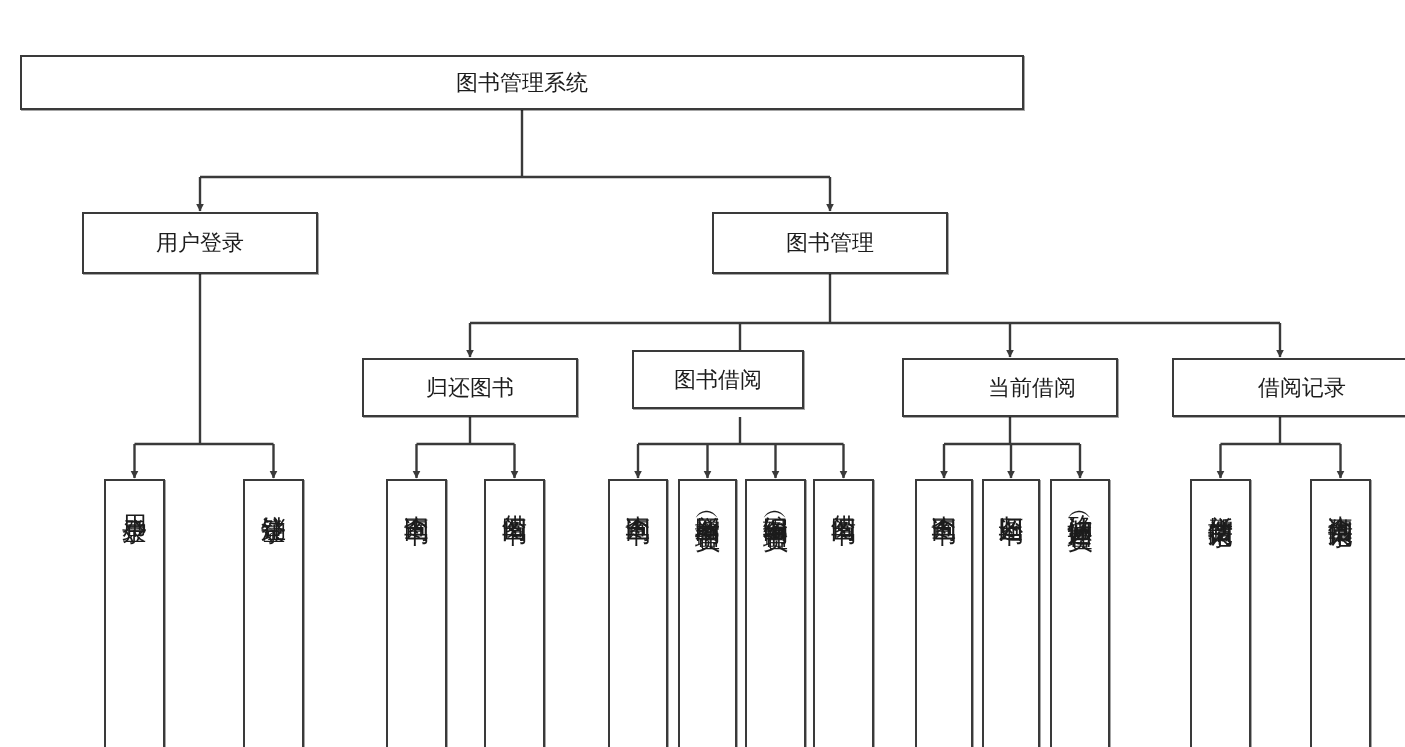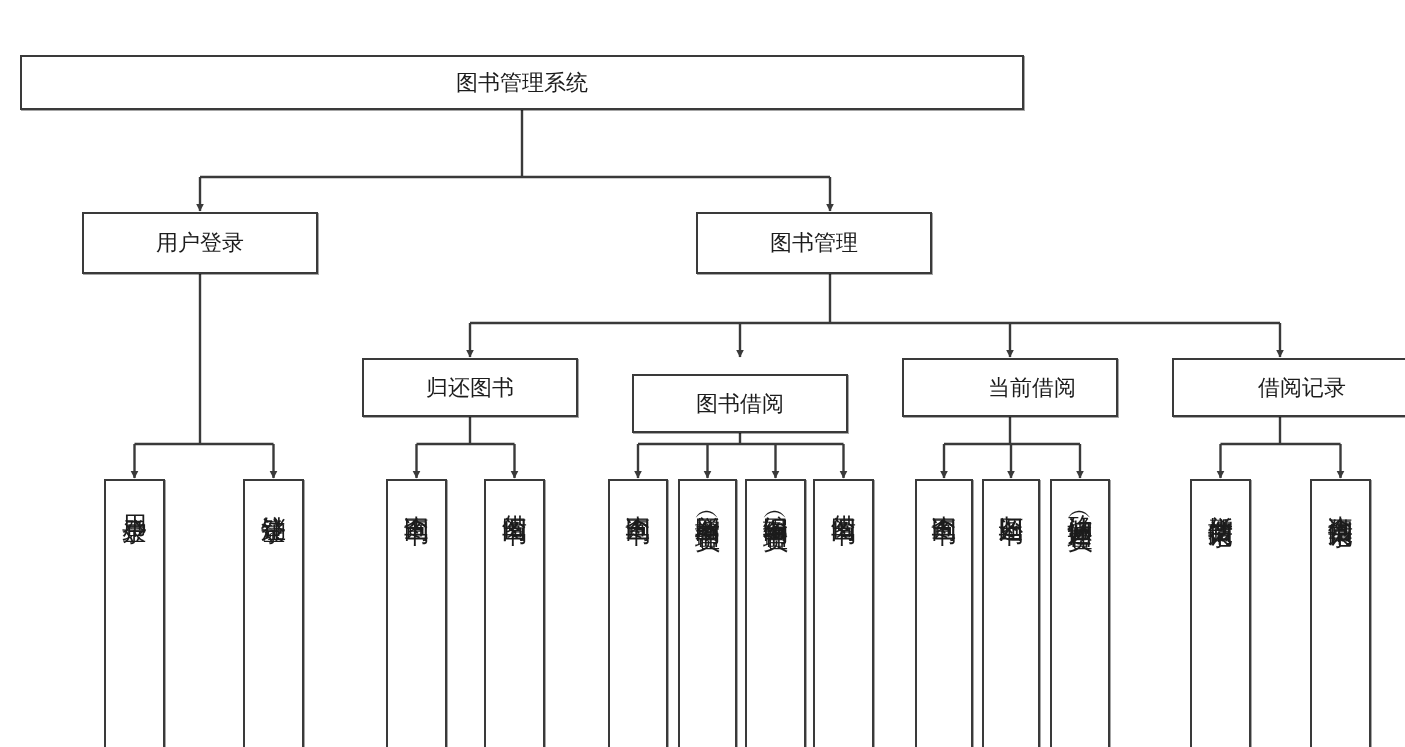--- a/index.html
+++ b/index.html
@@ -113,27 +113,27 @@
       </g>
   </svg>
 
   <div id="nodes-layer">
       <div class="node horiz" style="left: 20px; top: 13px; width: 1004px; height: 55px;">
         <span class="label">图书管理系统</span>
       </div>
       <div class="node horiz" style="left: 82px; top: 170px; width: 236px; height: 62px;">
         <span class="label">用户登录</span>
       </div>
-      <div class="node horiz" style="left: 696px; top: 170px; width: 236px; height: 62px;">
+      <div class="node horiz" style="left: 712px; top: 170px; width: 236px; height: 62px;">
         <span class="label">图书管理</span>
       </div>
       <div class="node horiz" style="left: 362px; top: 316px; width: 216px; height: 59px;">
         <span class="label">归还图书</span>
       </div>
-      <div class="node horiz" style="left: 632px; top: 332px; width: 216px; height: 59px;">
+      <div class="node horiz" style="left: 632px; top: 308px; width: 172px; height: 59px;">
         <span class="label">图书借阅</span>
       </div>
       <div class="node horiz" style="left: 902px; top: 316px; width: 216px; height: 59px; padding-left: 44px;">
         <span class="label">当前借阅</span>
       </div>
       <div class="node horiz" style="left: 1172px; top: 316px; width: 260px; height: 59px;">
         <span class="label">借阅记录</span>
       </div>
       <div class="node vert" style="left: 104px; top: 437px; width: 61px; height: 296px;">
         <span class="label">用户登录</span>

